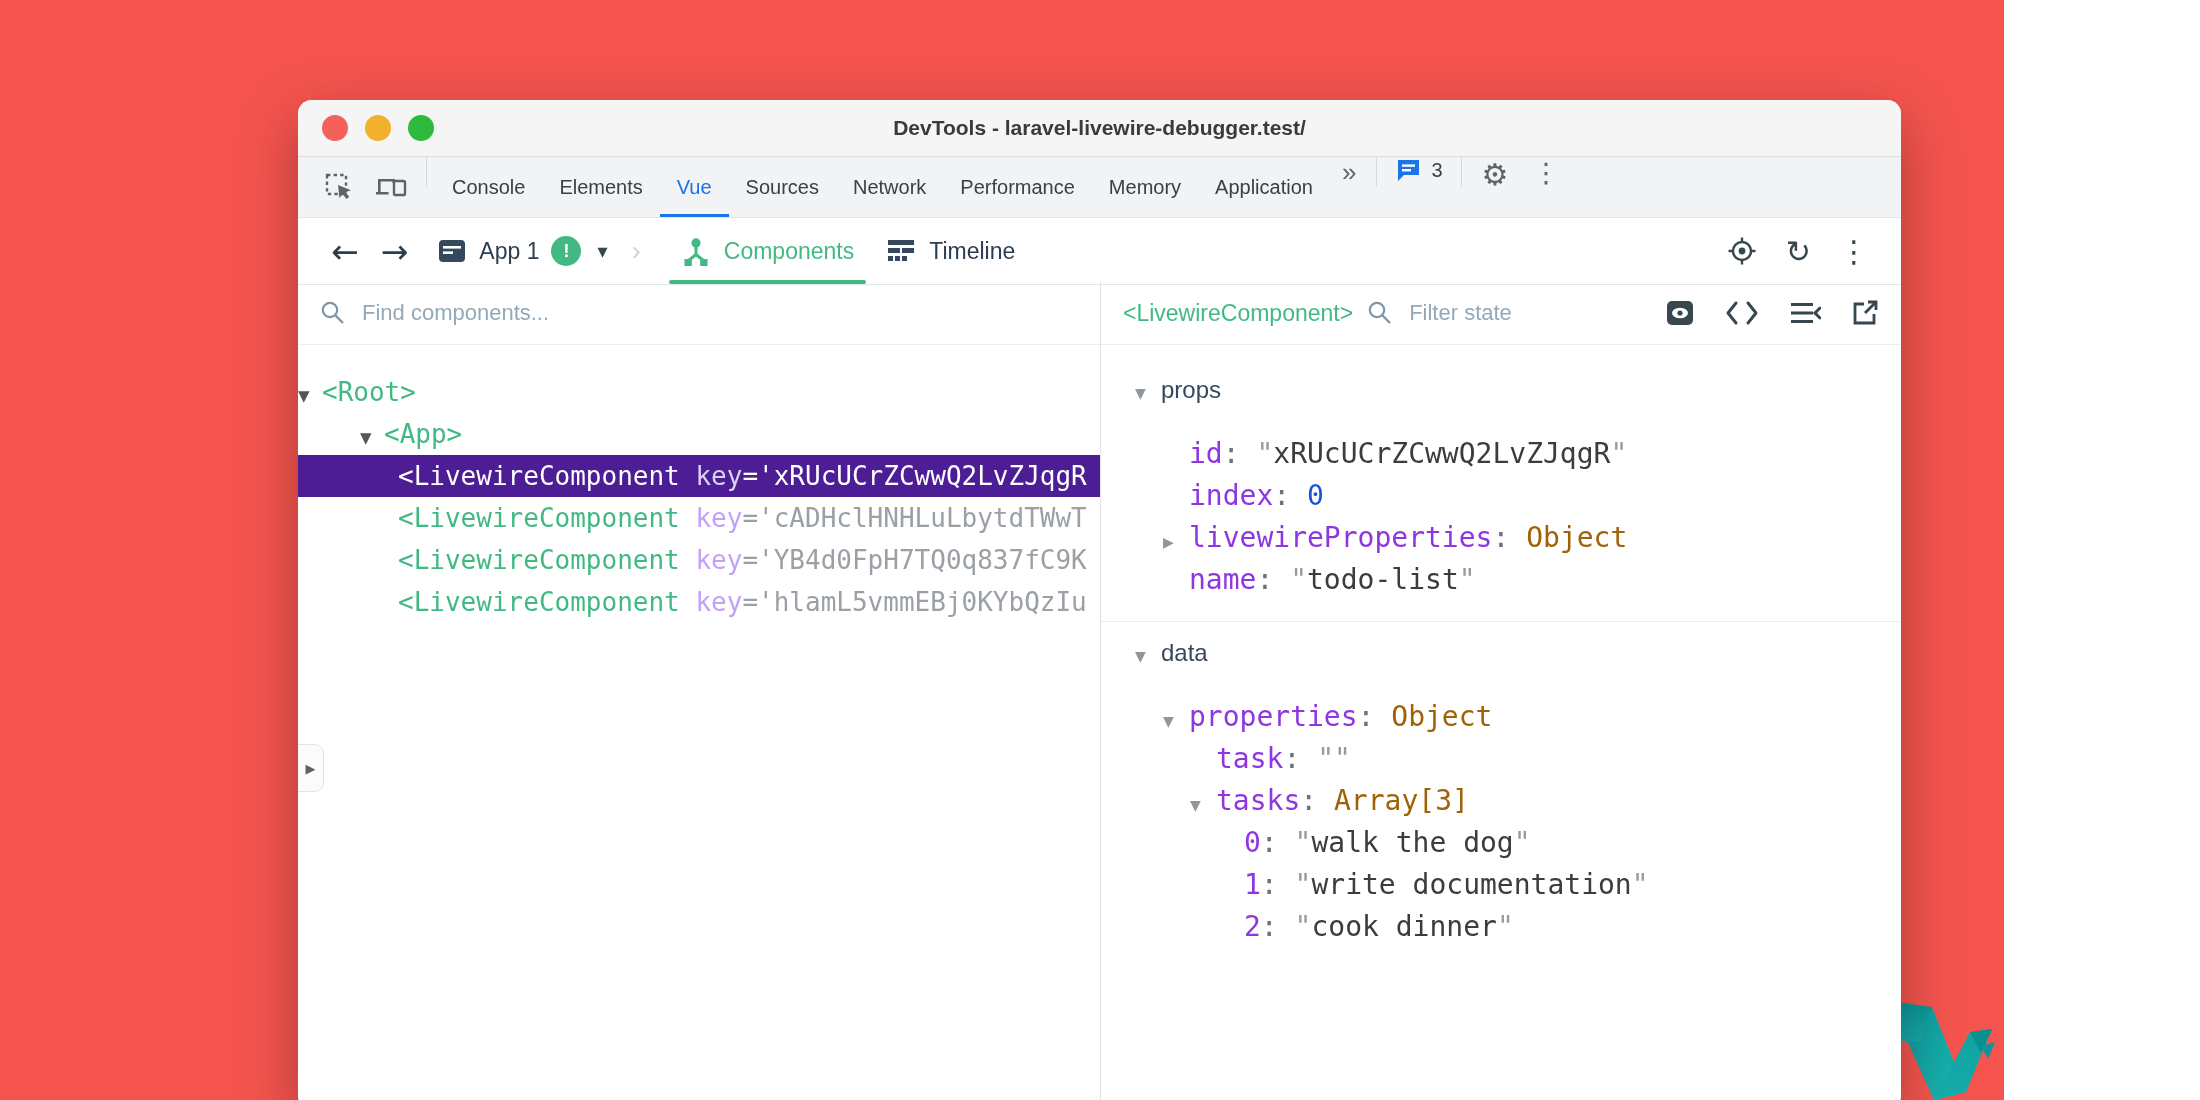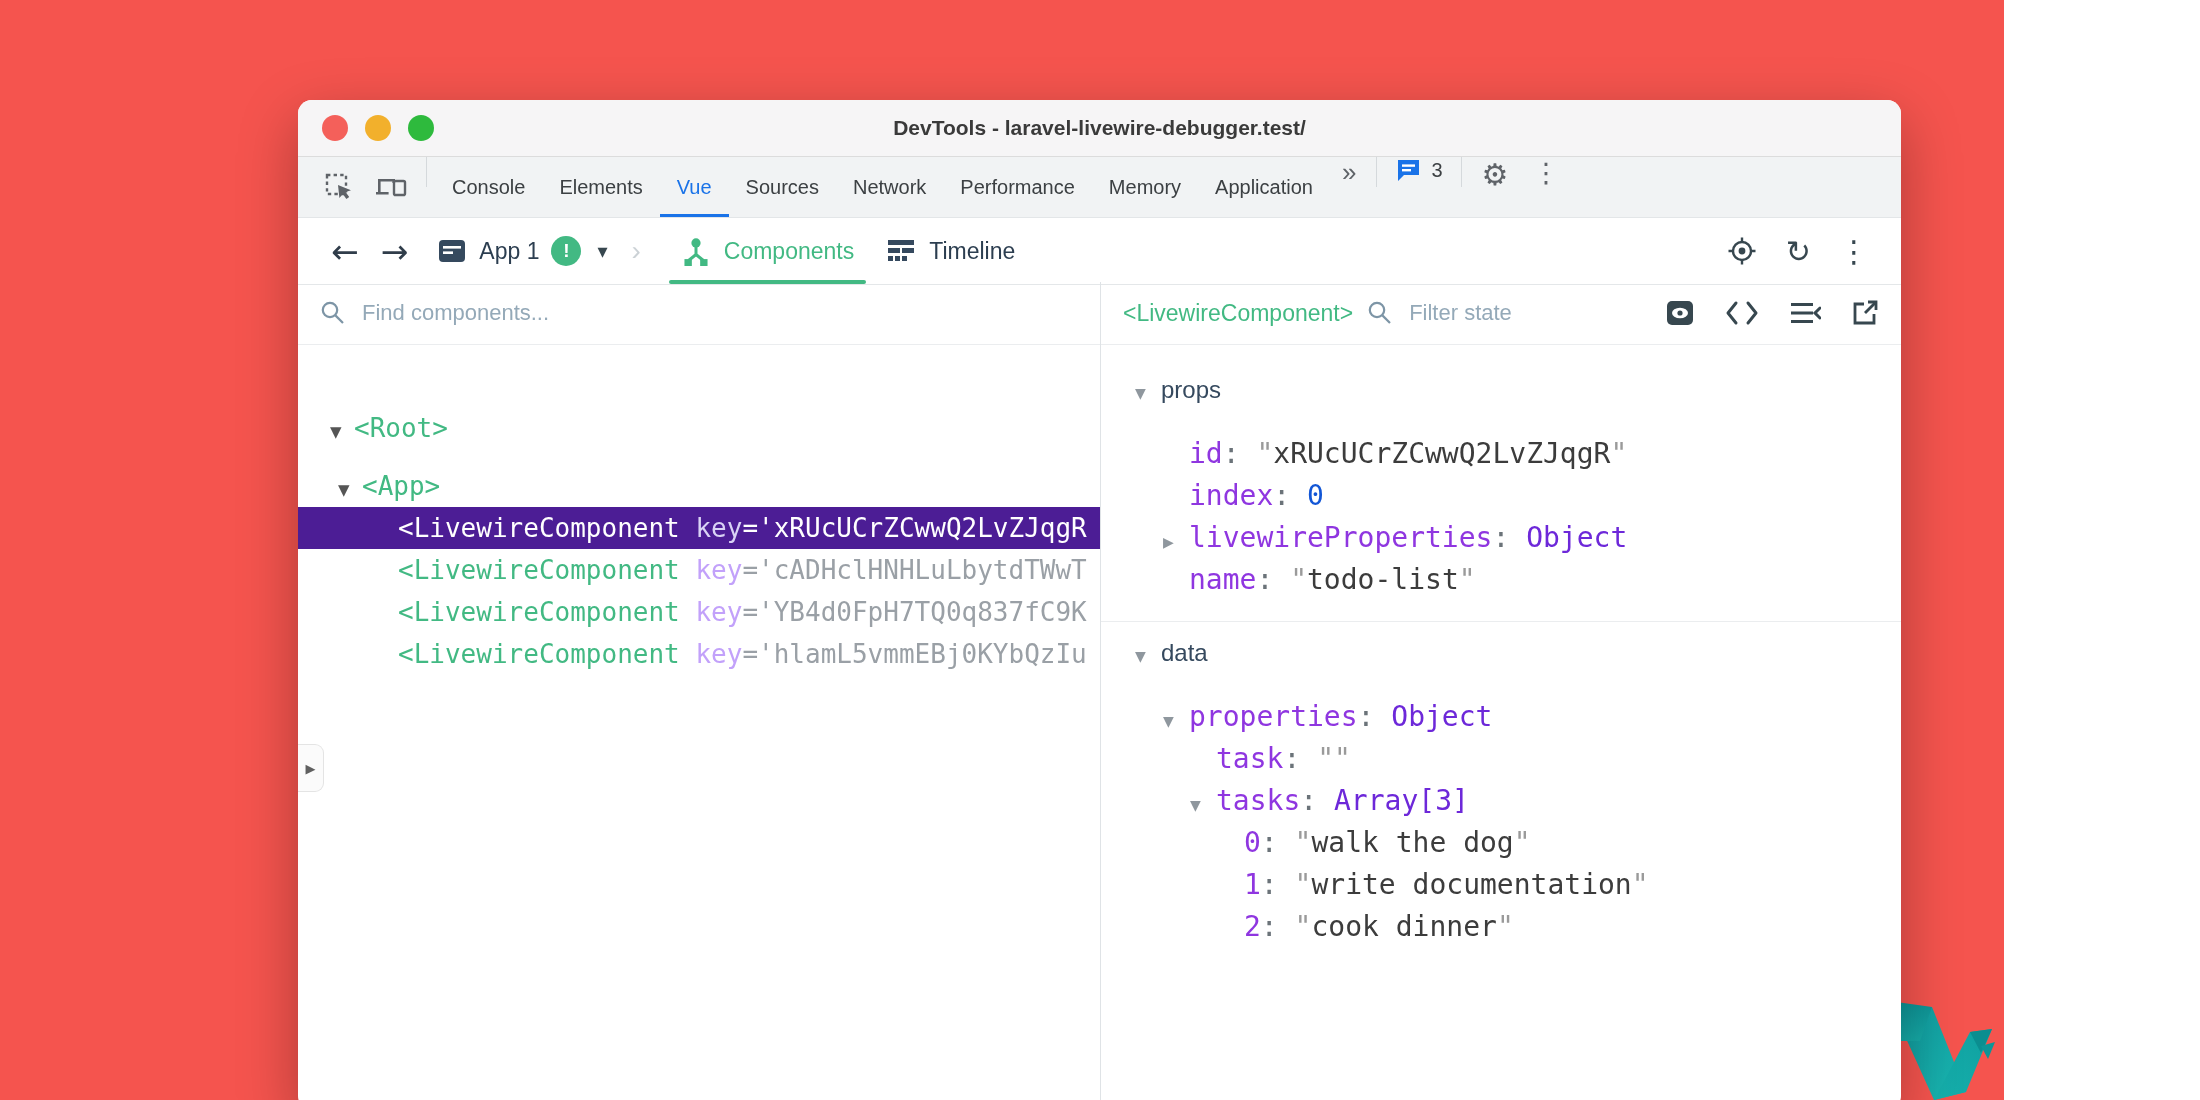--- a/index.html
+++ b/index.html
@@ -54,21 +54,21 @@
   .panel-head input{border:none;outline:none;font-size:22px;color:#35495e;background:transparent;
               font-family:"Liberation Sans",sans-serif;}
   .panel-head input::placeholder{color:#94a9b8;}
   .find-input{flex:1;}
   .filter-input{width:150px;}
   .comp-tag{font-size:23px;color:#42b983;white-space:nowrap;}
   .head-icons{margin-left:auto;display:flex;align-items:center;gap:30px;}
   
   .tree{padding-top:26px;font-family:"DejaVu Sans Mono",monospace;font-size:26px;}
   .tree-row{height:42px;line-height:42px;white-space:nowrap;overflow:hidden;cursor:default;}
-  .tree-row.d0{padding-left:32px;margin-top:36px;} .tree-row.d1{padding-left:40px;margin-top:16px;} .tree-row.d2{padding-left:100px;}
+  .tree-row.d0{padding-left:0;} .tree-row.d1{padding-left:62px;} .tree-row.d2{padding-left:100px;}
   .twisty{display:inline-block;width:24px;font-size:15px;color:#555;font-family:"DejaVu Sans",sans-serif;}
   .tag,.cname{color:#42b983;}
   .akey{color:#c2a1fa;}
   .aval{color:#9aa0a6;}
   .tree-row.selected{background:#4c1d95;}
   .tree-row.selected .cname,.tree-row.selected .aval{color:#ffffff;}
   .tree-row.selected .akey{color:#d9d2f5;}
   
   .state{padding-top:24px;font-family:"DejaVu Sans Mono",monospace;font-size:28px;color:#3c3c3c;}
   .sec.divided{border-top:1px solid #ebedef;margin-top:20px;padding-top:10px;}
@@ -77,21 +77,21 @@
   .sec-head .twisty,.kv .twisty{width:26px;color:#8f979e;font-size:14px;}
   .sec-rows{margin-top:22px;}
   .kv{height:42px;line-height:42px;white-space:nowrap;overflow:hidden;}
   .kv.i1{padding-left:62px;} .kv.i2{padding-left:89px;} .kv.i3{padding-left:117px;}
   .kv.noarrow{padding-left:26px;box-sizing:border-box;}
   .kv.i1.noarrow{padding-left:88px;} .kv.i2.noarrow{padding-left:115px;} .kv.i3.noarrow{padding-left:143px;}
   .k{color:#8f36e0;}
   .colon{color:#6b7379;}
   .v-string{color:#3c3c3c;} .v-string .q{color:#9a9a9a;}
   .v-number{color:#1256d6;}
-  .v-object{color:#6d28d9;}
+  .v-object{color:#a16207;}
   
   .handle{position:absolute;left:0;top:644px;width:25px;height:46px;background:#fbfbfb;
           border:1px solid #e4e4e4;border-left:none;border-radius:0 9px 9px 0;display:flex;
           align-items:center;justify-content:center;z-index:5;}
   .handle span{font-family:"DejaVu Sans",sans-serif;font-size:13px;color:#606060;}
   .vue-logo{position:absolute;right:0;bottom:0;}
   svg{display:block;}
 </style>
 </head>
 <body>

